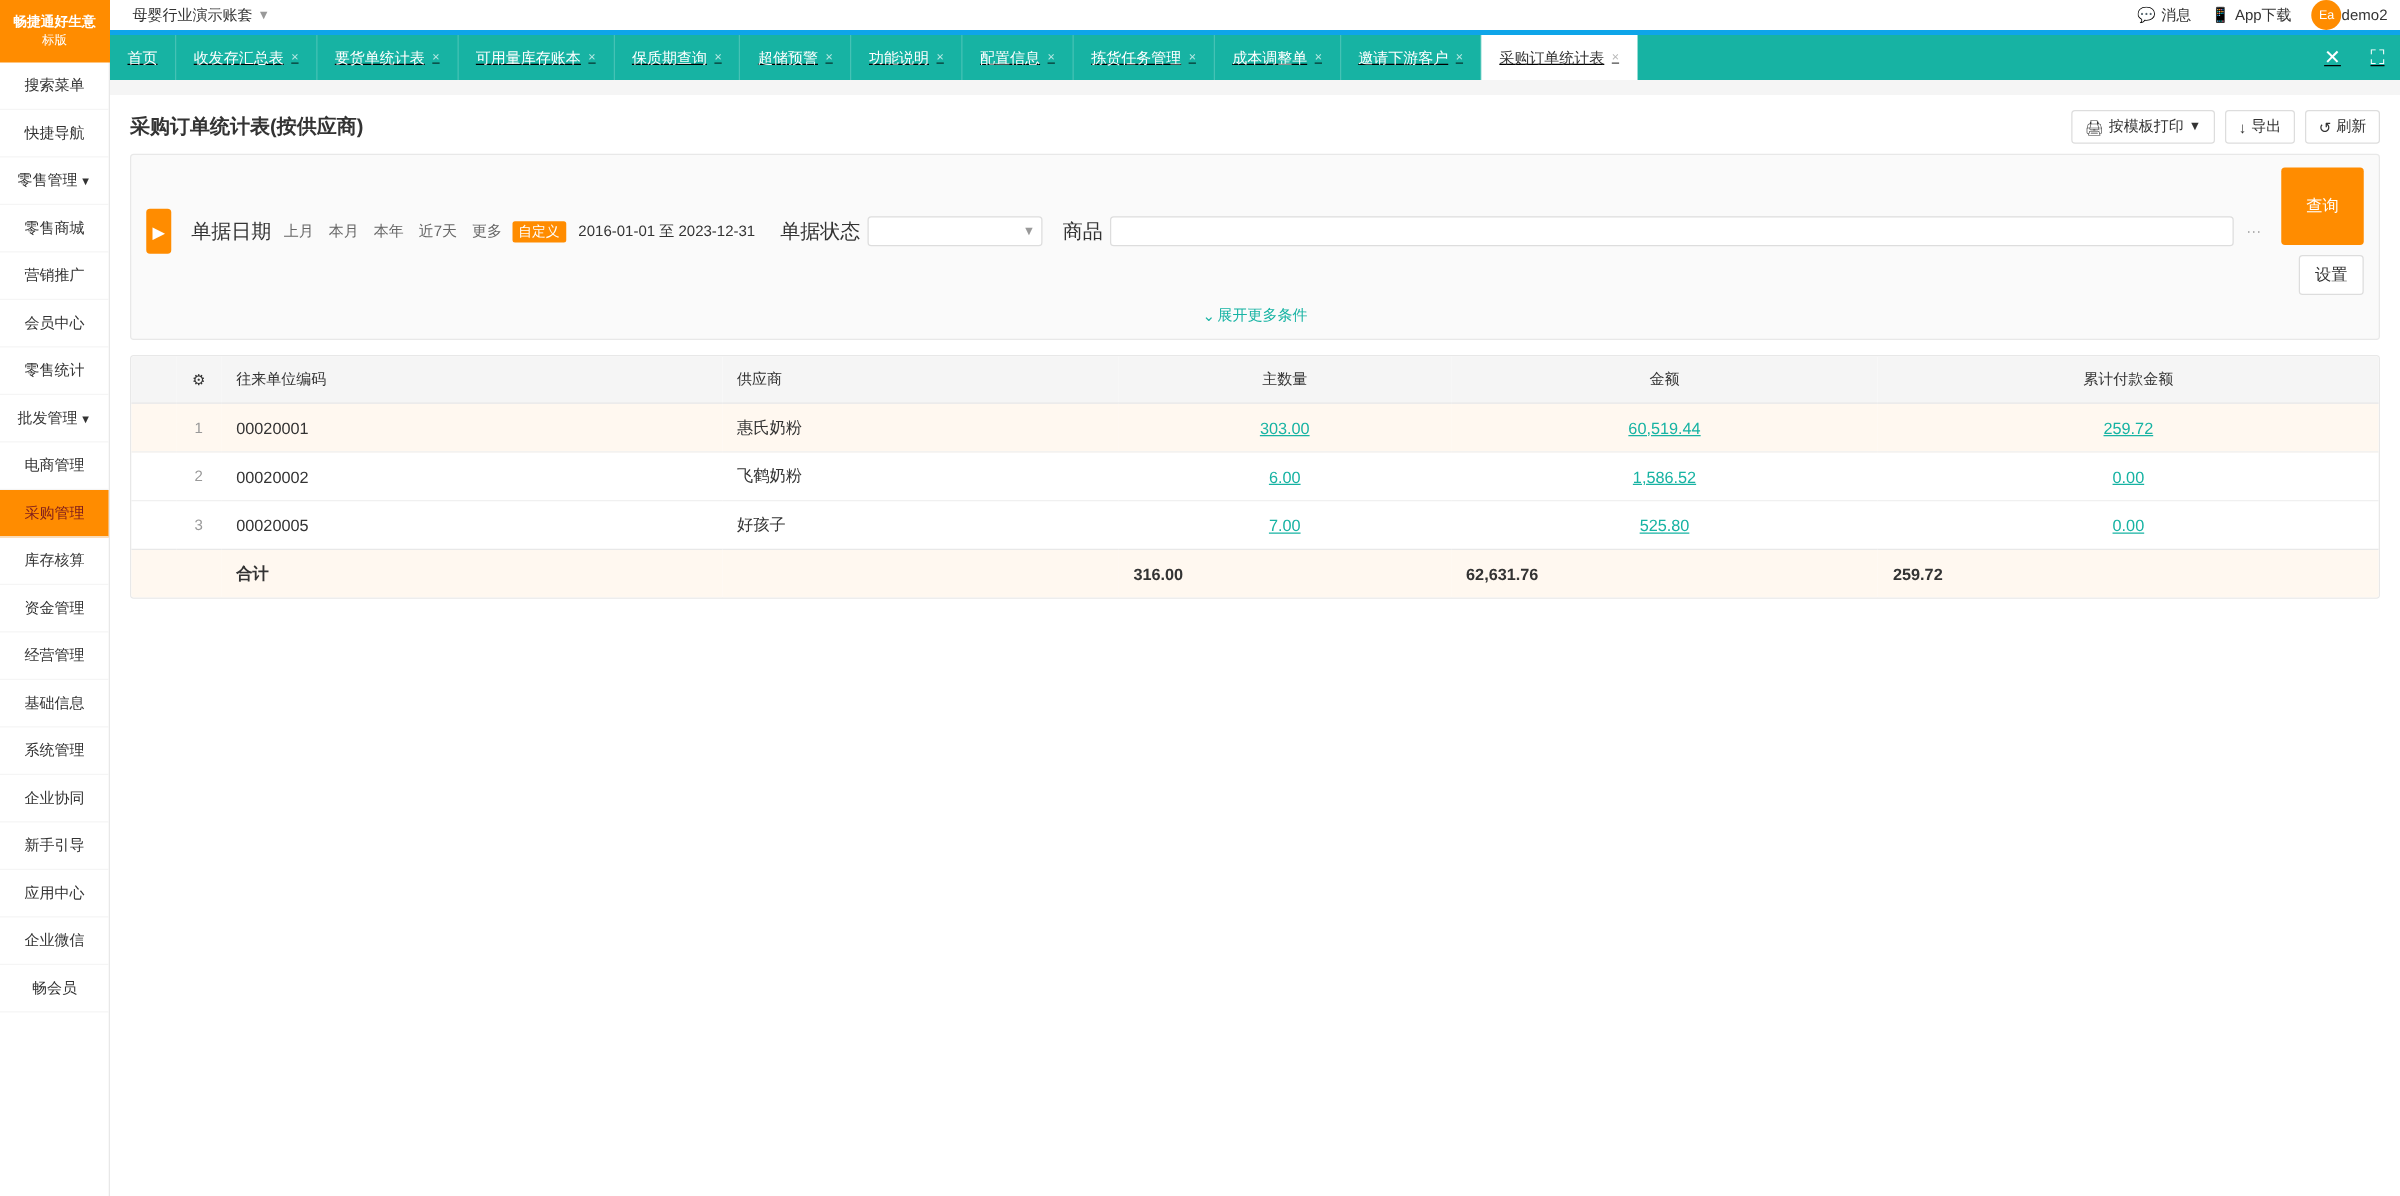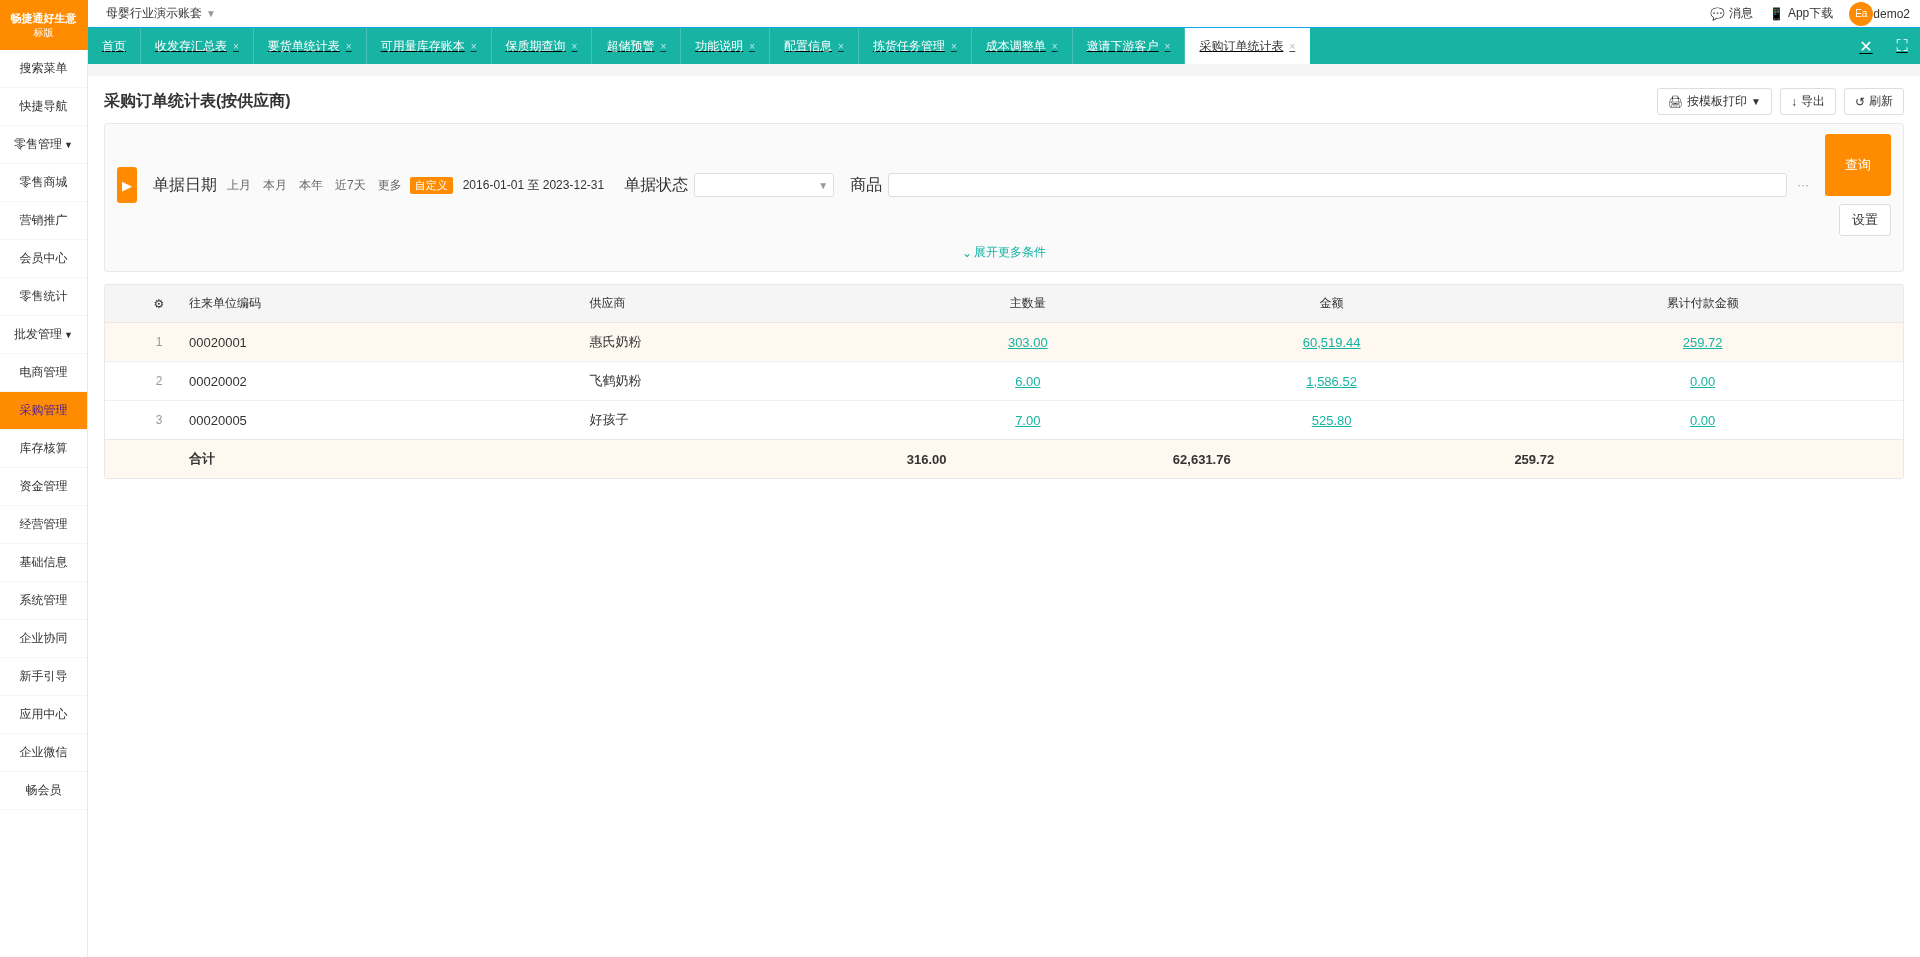--- a/index.html
+++ b/index.html
@@ -3,28 +3,28 @@
   <meta charset="utf-8">
   <style>
     * { margin: 0; padding: 0; box-sizing: border-box; }
     body { font-family: 'Microsoft YaHei', '微软雅黑', sans-serif; font-size: 13px; background: #f5f5f5; width: 1920px; height: 957px; overflow: hidden; display: flex; }
 
     
     .sidebar { width: 88px; background: #fff; border-right: 1px solid #e8e8e8; display: flex; flex-direction: column; align-items: center; padding-top: 0; height: 957px; flex-shrink: 0; }
     .sidebar-logo { width: 88px; height: 50px; background: #ff8c00; display: flex; align-items: center; justify-content: center; flex-shrink: 0; }
     .sidebar-logo-text { color: #fff; font-size: 11px; font-weight: bold; text-align: center; line-height: 1.3; }
     .sidebar-item { width: 100%; padding: 10px 4px; text-align: center; cursor: pointer; font-size: 12px; color: #333; border-bottom: 1px solid #f5f5f5; }
-    .sidebar-item.active { background: #ff8c00; color: #4c1d95; }
+    .sidebar-item.active { background: #ff8c00; color: #7f1d1d; }
     .sidebar-item.has-arrow { display: flex; align-items: center; justify-content: center; gap: 2px; }
 
     
     .main { flex: 1; display: flex; flex-direction: column; height: 957px; overflow: hidden; }
 
     
-    .topbar { height: 28px; background: #fff; border-bottom: 1px solid #0ea5e9; display: flex; align-items: center; padding: 0 10px; gap: 0; }
+    .topbar { height: 28px; background: #fff; border-bottom: 4px solid #0ea5e9; display: flex; align-items: center; padding: 0 10px; gap: 0; }
     .topbar-dropdown { display: flex; align-items: center; gap: 4px; font-size: 12px; color: #333; cursor: pointer; padding: 0 8px; }
     .topbar-right { margin-left: auto; display: flex; align-items: center; gap: 16px; font-size: 12px; color: #333; }
     .topbar-msg { display: flex; align-items: center; gap: 4px; cursor: pointer; }
     .topbar-app { display: flex; align-items: center; gap: 4px; cursor: pointer; }
     .topbar-user { display: flex; align-items: center; gap: 0; cursor: pointer; }
     .user-avatar { width: 24px; height: 24px; border-radius: 50%; background: #ff8c00; display: flex; align-items: center; justify-content: center; color: #fff; font-size: 10px; }
 
     
     .tabbar { height: 36px; background: #17b3a3; display: flex; align-items: center; padding: 0 0; overflow: hidden; flex-shrink: 0; text-decoration: underline; }
     .tab-item { height: 36px; padding: 0 14px; display: flex; align-items: center; gap: 6px; font-size: 12px; color: #fff; cursor: pointer; white-space: nowrap; border-right: 1px solid rgba(255,255,255,0.2); position: relative; }

